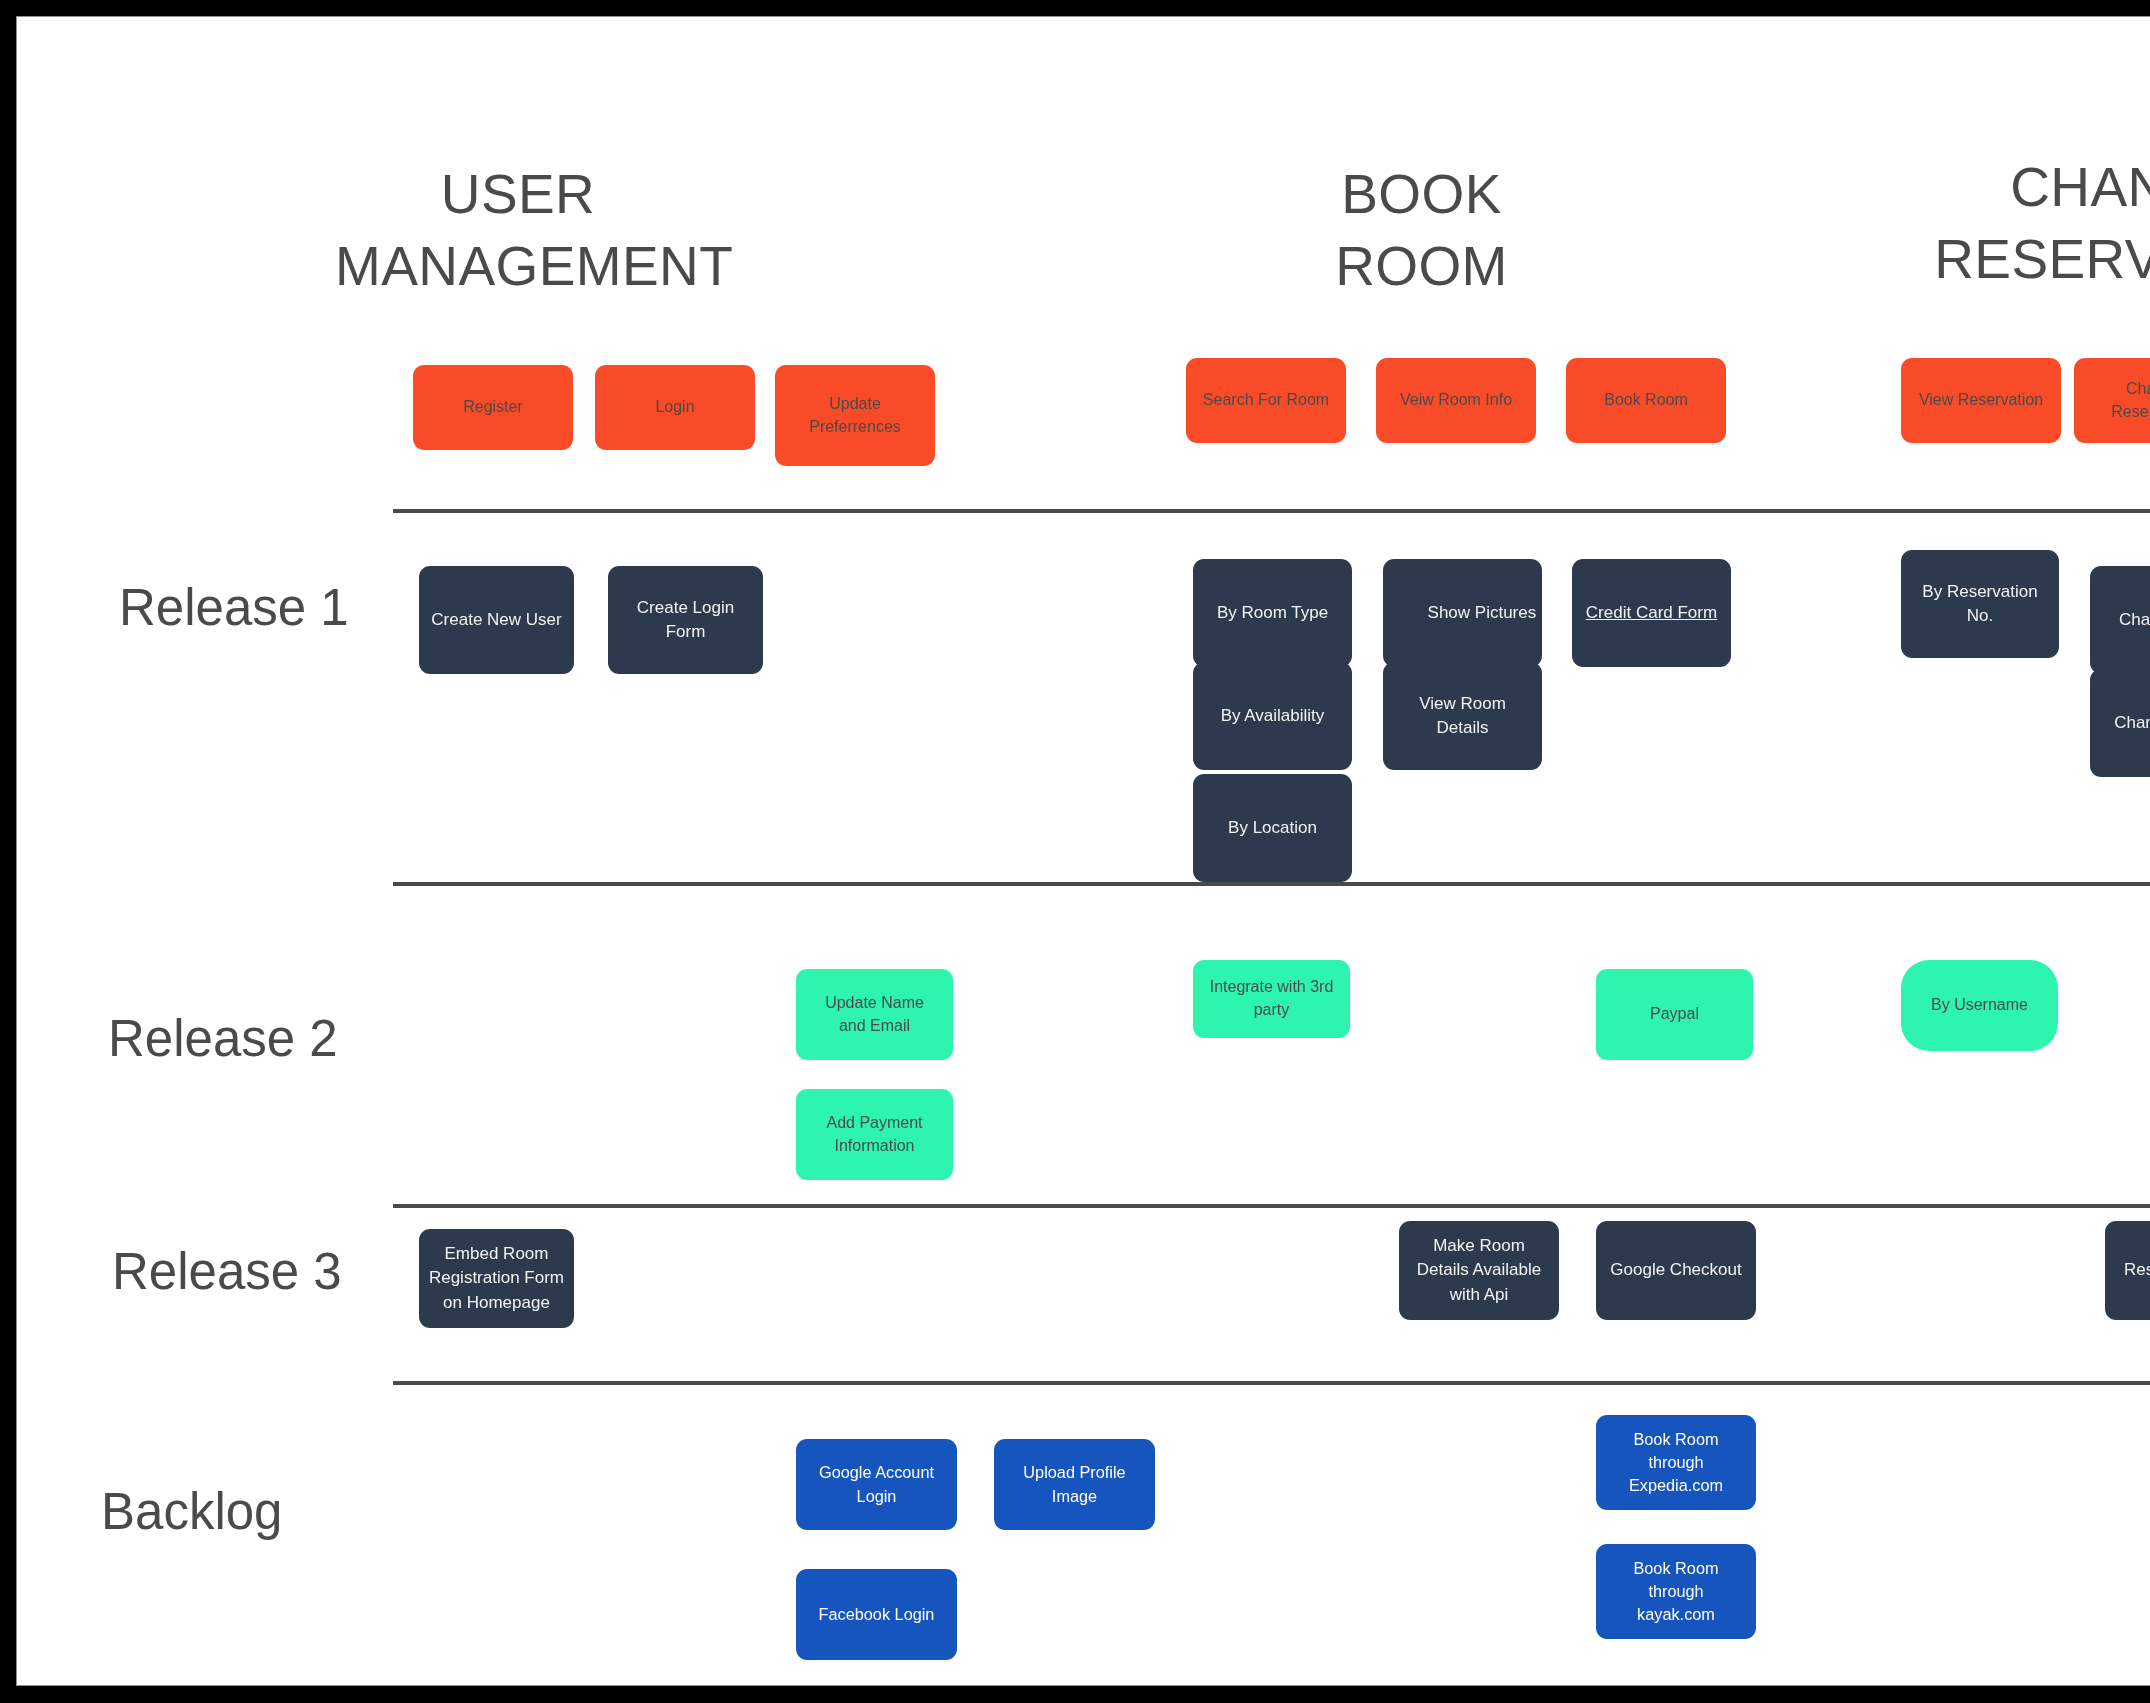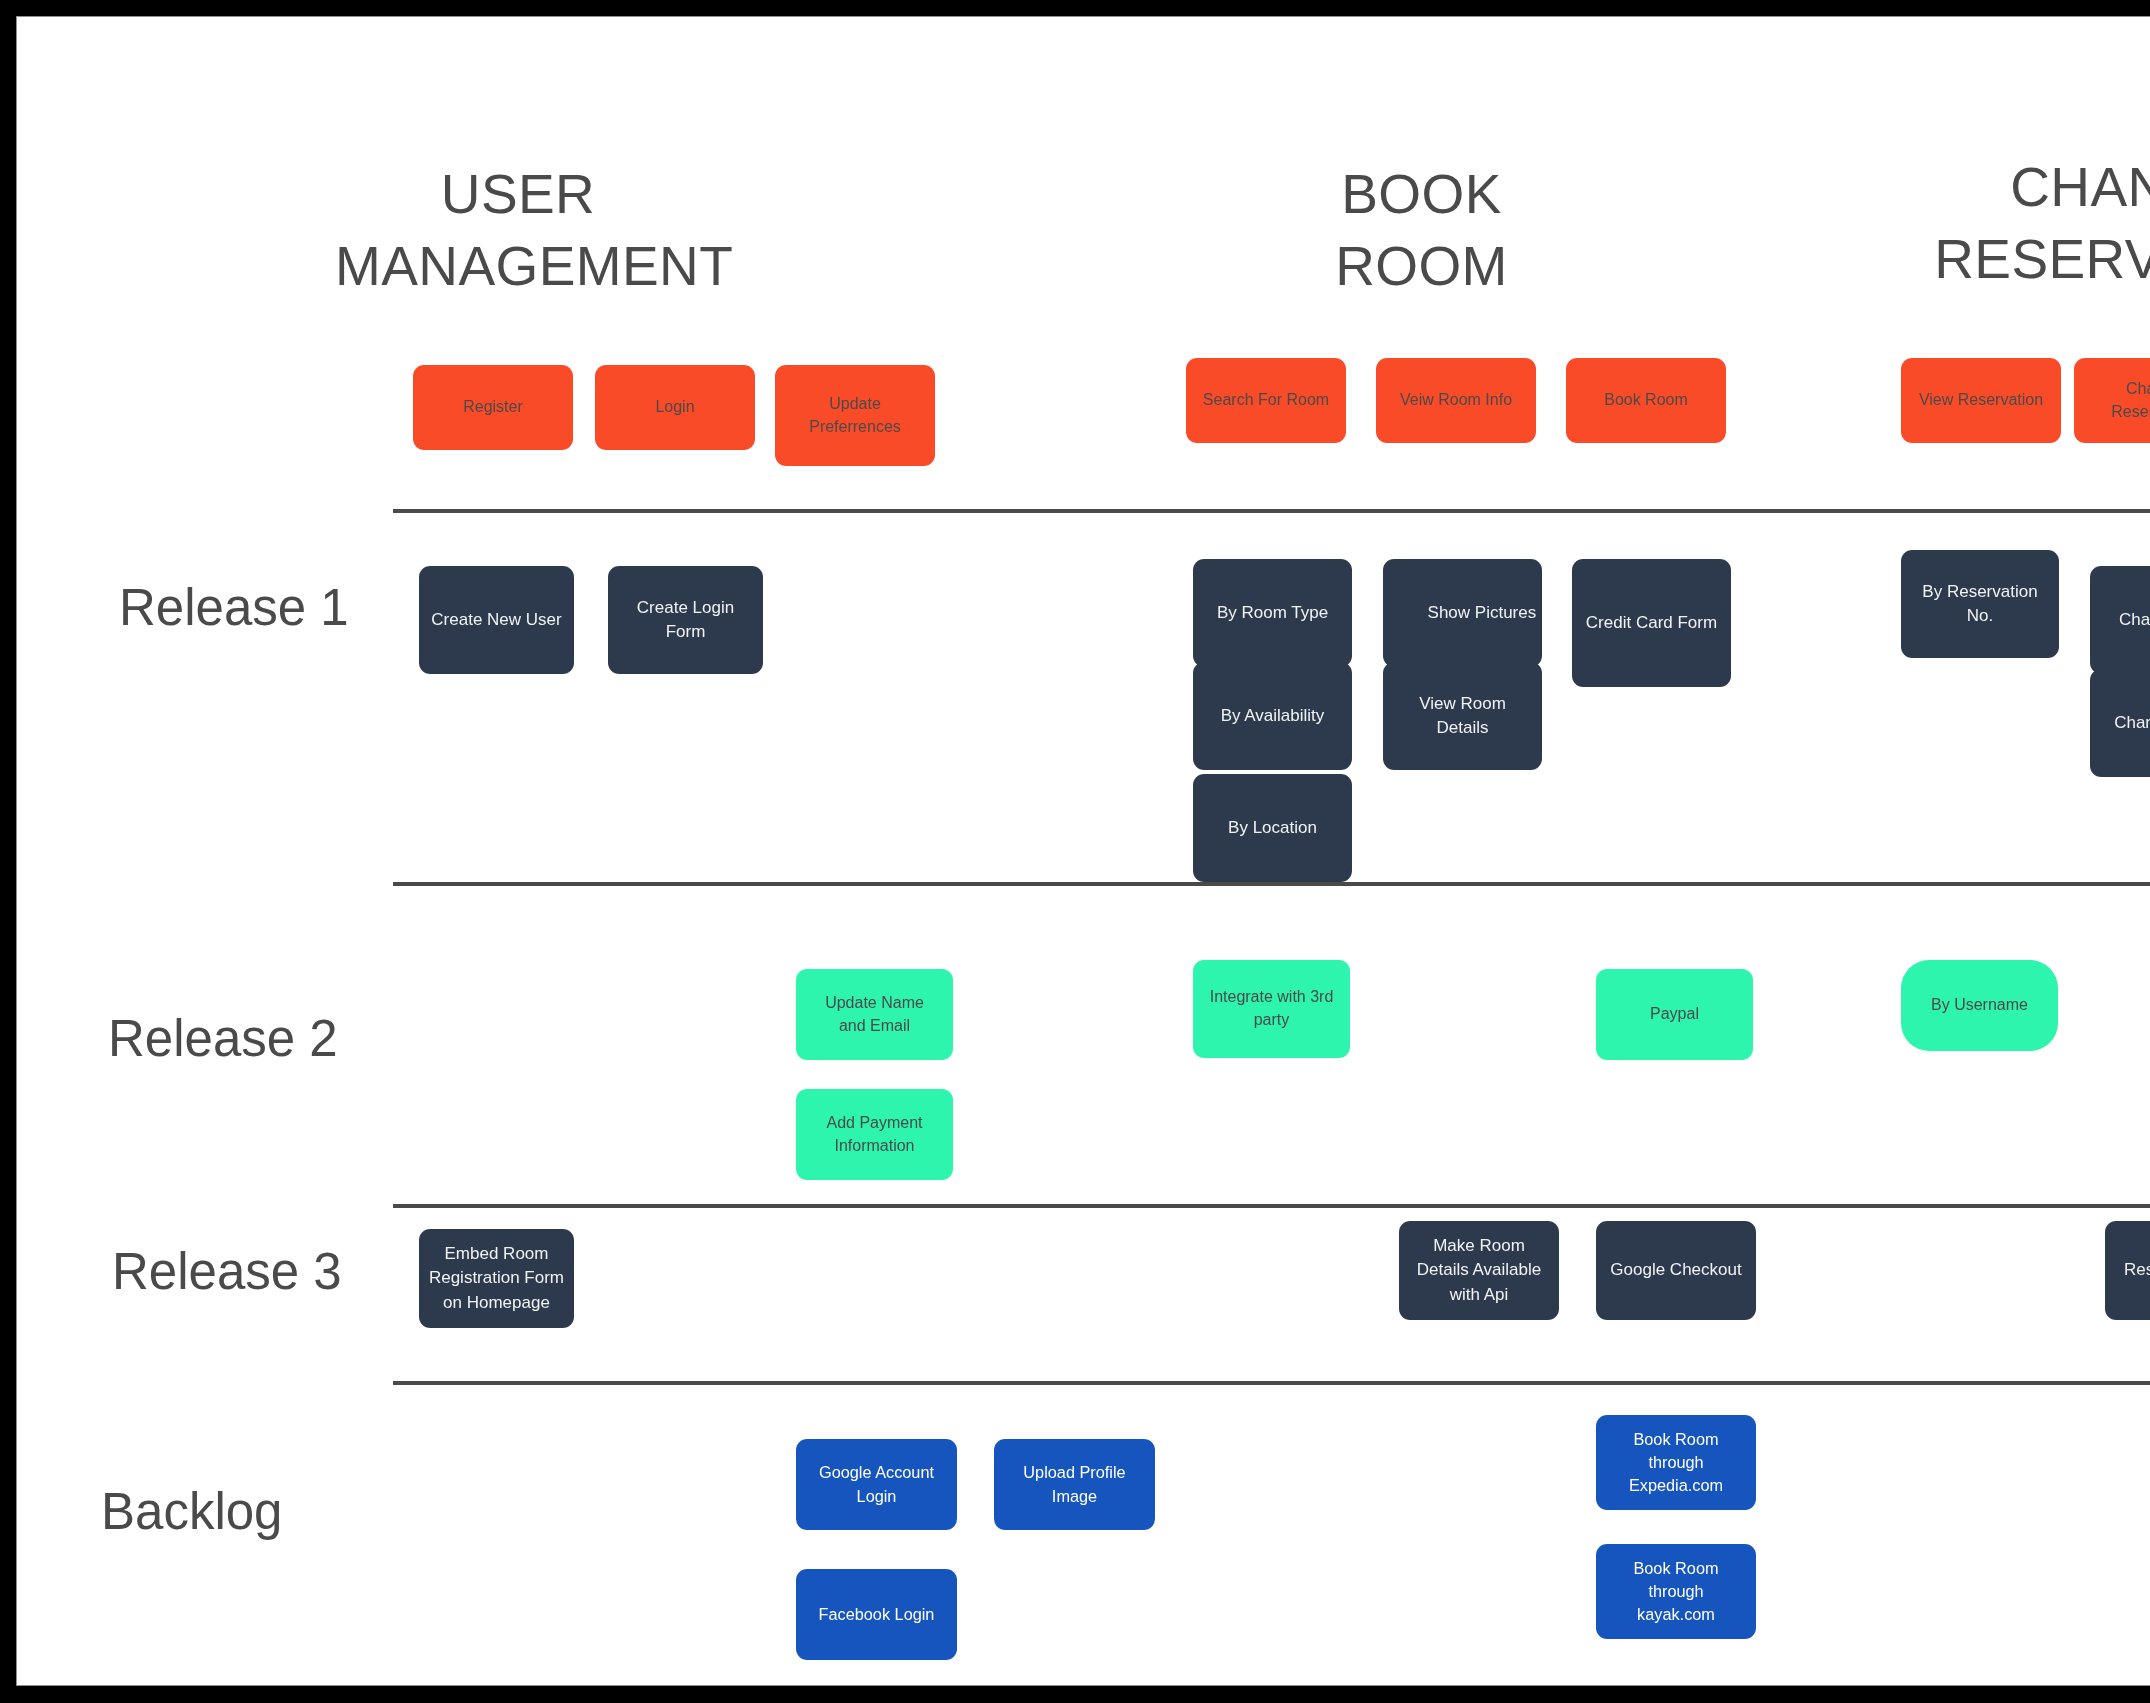--- a/index.html
+++ b/index.html
@@ -128,33 +128,33 @@
 
   <div class="card rel" style="left:591px; top:549px; width:155px; height:108px;">Create Login
 Form</div>
   <div class="card rel" style="left:1176px; top:645px; width:159px; height:108px;">By Availability</div>
   <div class="card rel" style="left:1176px; top:757px; width:159px; height:108px;">By Location</div>
 
   <div class="card rel" style="left:1366px; top:542px; width:159px; height:108px;padding-left:44px;">Show Pictures</div>
   <div class="card rel" style="left:1366px; top:645px; width:159px; height:108px;">View Room
 Details</div>
 
-  <div class="card rel" style="left:1555px; top:542px; width:159px; height:128px;">Credit Card Form</div>
+  <div class="card rel" style="left:1555px; top:542px; width:159px; height:108px;text-decoration:underline;">Credit Card Form</div>
 
   <div class="card rel" style="left:1884px; top:533px; width:158px; height:108px;">By Reservation
 No.</div>
   <div class="card rel" style="left:2073px; top:549px; width:158px; height:108px;">Change Date</div>
   <div class="card rel" style="left:2073px; top:652px; width:158px; height:108px;">Change Room</div>
 
   <div class="card rel2" style="left:779px; top:952px; width:157px; height:91px;">Update Name
 and Email</div>
   <div class="card rel2" style="left:779px; top:1072px; width:157px; height:91px;">Add Payment
 Information</div>
 
-  <div class="card rel2" style="left:1176px; top:943px; width:157px; height:98px;">Integrate with 3rd
+  <div class="card rel2" style="left:1176px; top:943px; width:157px; height:78px;">Integrate with 3rd
 party</div>
   <div class="card rel2" style="left:1579px; top:952px; width:157px; height:91px;">Paypal</div>
 
   <div class="card rel2" style="left:1884px; top:943px; width:157px; height:91px;border-radius:28px;">By Username</div>
 
   <div class="card rel" style="left:402px; top:1212px; width:155px; height:99px;">Embed Room
 Registration Form
 on Homepage</div>
 
   <div class="card rel" style="left:1382px; top:1204px; width:160px; height:99px;">Make Room

